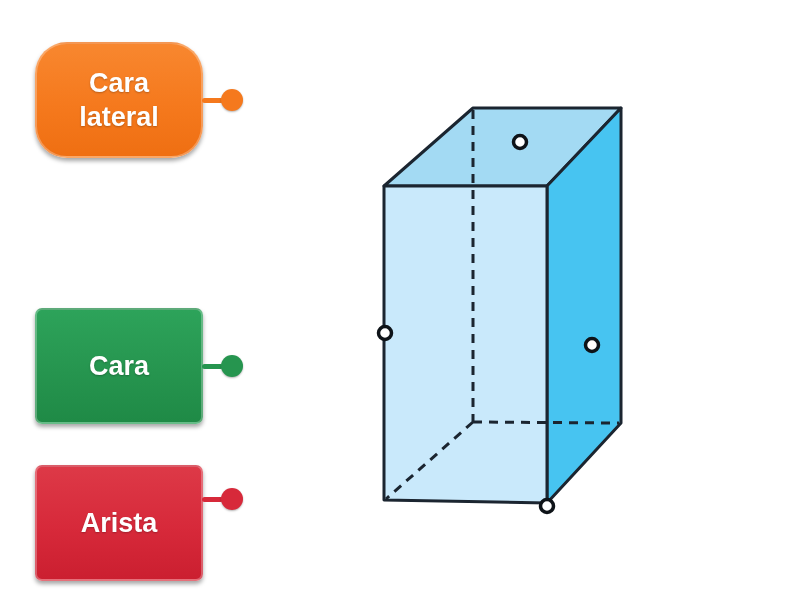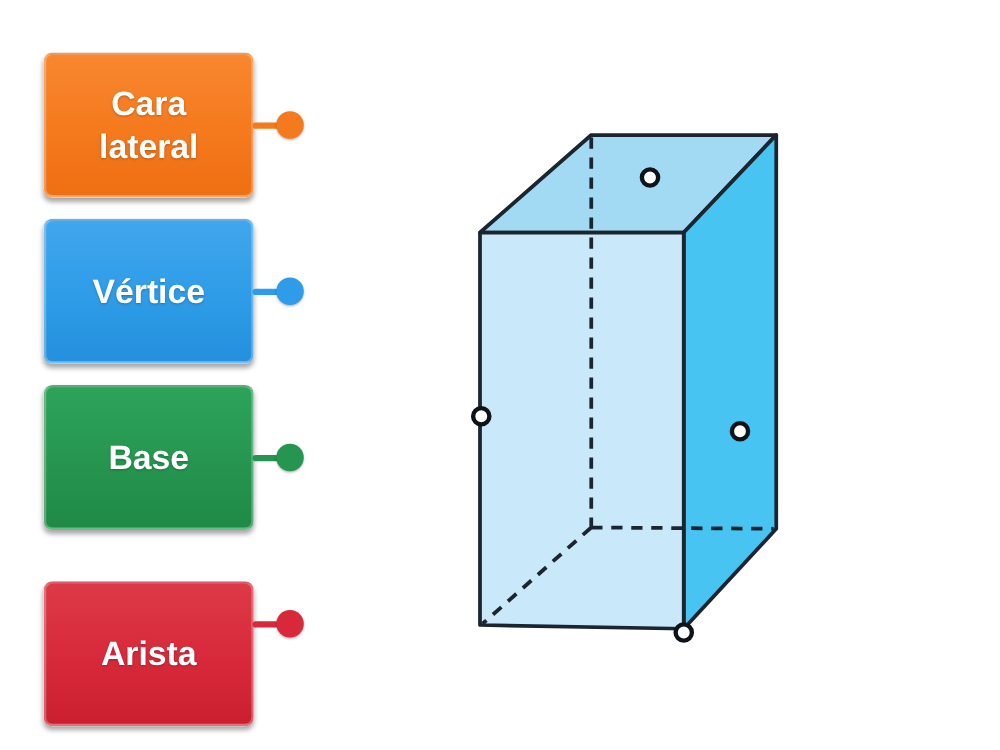--- a/index.html
+++ b/index.html
@@ -22,21 +22,21 @@
     text-shadow:0 1px 2px rgba(0,0,0,0.25);
     cursor:grab;
   }
   .stub{
     position:absolute;left:202px;width:21px;height:5px;top:56px;border-radius:3px;
   }
   .dot{
     position:absolute;left:221px;top:47px;width:22px;height:22px;border-radius:50%;
     box-shadow:0 1px 2px rgba(0,0,0,0.3);
   }
-  .row-orange .label-box{background:linear-gradient(180deg,#f8872f 0%,#f5791d 55%,#ef6f12 100%);}
+  .row-orange .label-box{background:linear-gradient(180deg,#f8872f 0%,#f5791d 55%,#ef6f12 100%);border-radius:32px;}
   .row-orange .stub,.row-orange .dot{background:#f5791d;}
   .row-blue   .label-box{background:linear-gradient(180deg,#41a6ec 0%,#2e9ce8 55%,#2590dd 100%);}
   .row-blue   .stub,.row-blue .dot{background:#2e9ce8;}
   .row-green  .label-box{background:linear-gradient(180deg,#2da35a 0%,#26954f 55%,#1f8a46 100%);}
   .row-green  .stub,.row-green .dot{background:#26954f;}
   .row-red    .label-box{background:linear-gradient(180deg,#dd3947 0%,#d7293a 55%,#cb1f30 100%);margin-top:24px;}
   .row-red    .stub,.row-red .dot{background:#d7293a;}
 
   .label-text{display:inline-block;}
 
@@ -49,31 +49,24 @@
 <div class="stage">
 
   <div class="label-row row-orange" style="top:42px">
     <div class="label-box">
       <span class="label-text">Cara lateral</span>
     </div>
     <div class="stub"></div>
     <div class="dot"></div>
   </div>
 
-  <div class="label-row row-blue" style="top:175px">
-    <div class="label-box">
-      <span class="label-text">Vértice</span>
-    </div>
-    <div class="stub"></div>
-    <div class="dot"></div>
-  </div>
 
   <div class="label-row row-green" style="top:308px">
     <div class="label-box">
-      <span class="label-text">Base</span>
+      <span class="label-text">Cara</span>
     </div>
     <div class="stub"></div>
     <div class="dot"></div>
   </div>
 
   <div class="label-row row-red" style="top:441px">
     <div class="label-box">
       <span class="label-text">Arista</span>
     </div>
     <div class="stub"></div>

